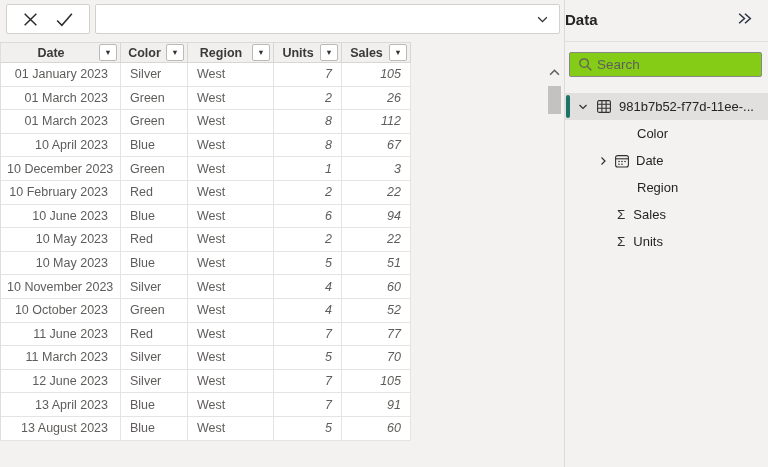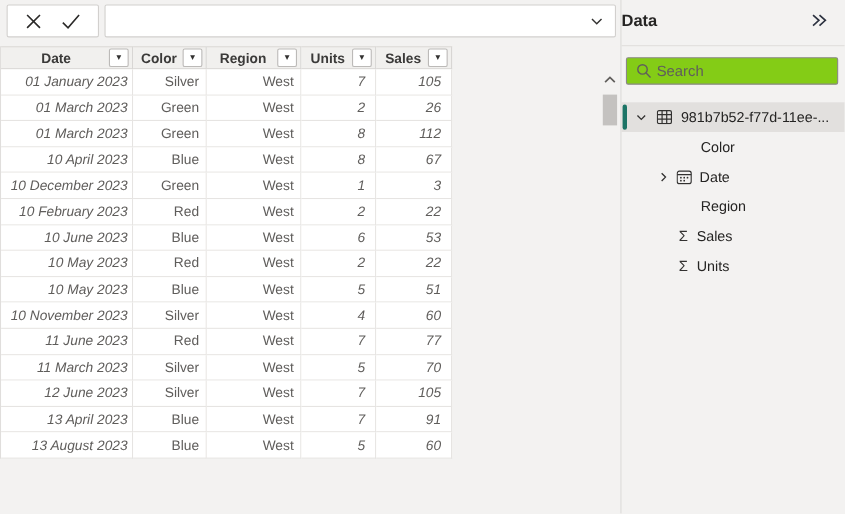--- a/index.html
+++ b/index.html
@@ -23,22 +23,22 @@
   col.c0{width:120px}col.c1{width:67px}col.c2{width:86px}col.c3{width:68px}col.c4{width:69px}
   th{height:19px;background:#f1f0ee;border-right:1px solid #d8d6d4;border-bottom:1px solid #d8d6d4;border-top:1px solid #dcdad8;
      padding:0;font-size:12.5px;font-weight:bold;color:#3b3a39;}
   .th-inner{display:flex;align-items:center;height:100%;padding:0 3px 0 2px;}
   .th-label{flex:1;text-align:center;white-space:nowrap;overflow:hidden;}
   .filter-btn{width:16px;height:15px;background:#fff;border:1px solid #bcbab8;border-radius:2px;
      display:flex;align-items:center;justify-content:center;cursor:pointer;flex:none;}
   .filter-btn span{font-size:7.5px;color:#323130;line-height:1;transform:translateY(-0.5px);}
   td{height:22.6px;border-right:1px solid #e6e4e2;border-bottom:1px solid #e6e4e2;background:#fff;
      font-size:12.5px;color:#5f5d5b;padding:0 6px;white-space:nowrap;overflow:hidden;}
-  td.c0{text-align:right;font-style:italic;padding-right:4px;margin-top:10px;}
-  td.c1,td.c2{text-align:right;padding-left:9px;}
+  td.c0{text-align:right;padding-right:12px;margin-top:10px;}
+  td.c1,td.c2{text-align:left;padding-left:9px;}
   td.c3,td.c4{text-align:right;font-style:italic;padding-right:9px;}
 
   
   .vscroll{position:absolute;left:546px;top:62px;width:17px;height:405px;}
   .scroll-up{position:absolute;left:0;top:3px;width:17px;height:14px;display:flex;align-items:center;justify-content:center;cursor:pointer;}
   .scroll-thumb{position:absolute;left:2px;top:24px;width:13px;height:28px;background:#c4c2c0;cursor:pointer;}
 
   
   .panel{position:absolute;left:564px;top:0;width:204px;height:467px;background:#f3f2f1;border-left:1px solid #dddbd9;box-sizing:border-box;}
   .panel-head{position:relative;height:41px;border-bottom:1px solid #e1dfdd;}
@@ -193,21 +193,21 @@
             <td class="c1">Red</td>
             <td class="c2">West</td>
             <td class="c3">2</td>
             <td class="c4">22</td>
           </tr>
           <tr>
             <td class="c0">10 June 2023</td>
             <td class="c1">Blue</td>
             <td class="c2">West</td>
             <td class="c3">6</td>
-            <td class="c4">53</td>
+            <td class="c4">94</td>
           </tr>
           <tr>
             <td class="c0">10 May 2023</td>
             <td class="c1">Red</td>
             <td class="c2">West</td>
             <td class="c3">2</td>
             <td class="c4">22</td>
           </tr>
           <tr>
             <td class="c0">10 May 2023</td>
@@ -215,20 +215,27 @@
             <td class="c2">West</td>
             <td class="c3">5</td>
             <td class="c4">51</td>
           </tr>
           <tr>
             <td class="c0">10 November 2023</td>
             <td class="c1">Silver</td>
             <td class="c2">West</td>
             <td class="c3">4</td>
             <td class="c4">60</td>
+          </tr>
+          <tr>
+            <td class="c0">10 October 2023</td>
+            <td class="c1">Green</td>
+            <td class="c2">West</td>
+            <td class="c3">4</td>
+            <td class="c4">52</td>
           </tr>
           <tr>
             <td class="c0">11 June 2023</td>
             <td class="c1">Red</td>
             <td class="c2">West</td>
             <td class="c3">7</td>
             <td class="c4">77</td>
           </tr>
           <tr>
             <td class="c0">11 March 2023</td>

